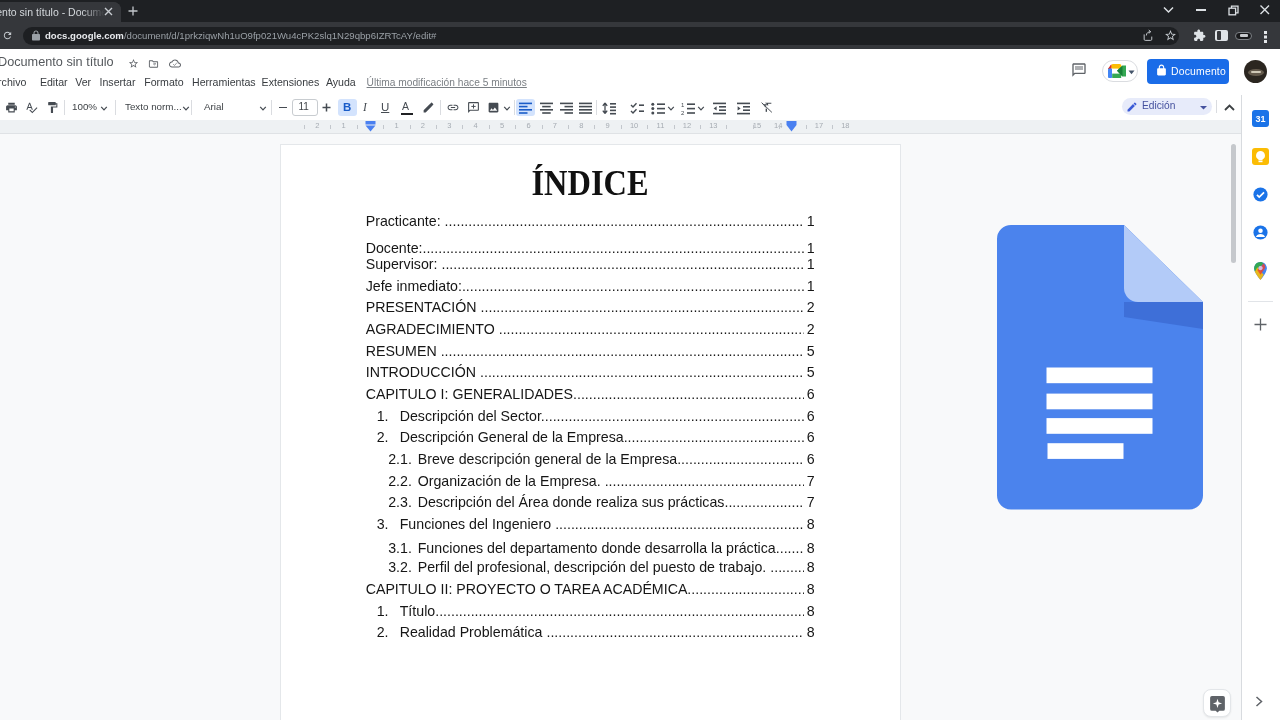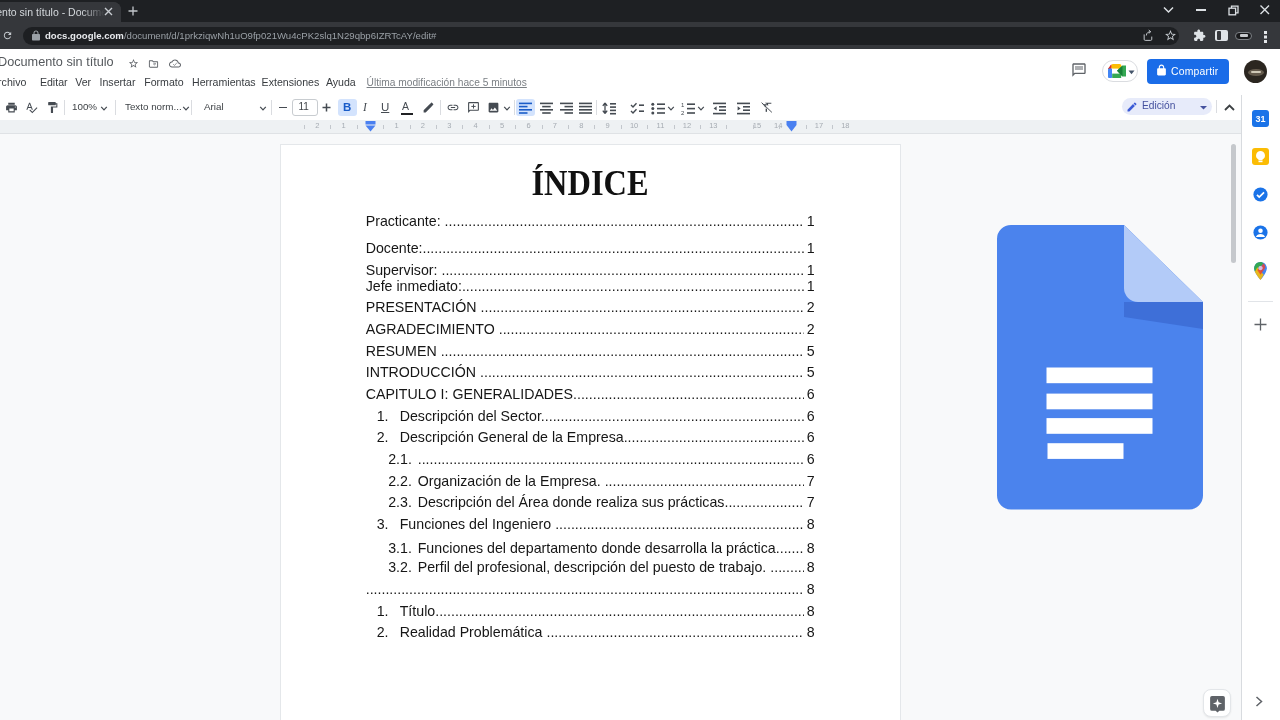--- a/index.html
+++ b/index.html
@@ -95,21 +95,21 @@
     <path d="M9,6.8 L14.5,1.6 L18,1.6 L18,12.4 L14.5,12.4 Z" fill="#34a853"></path>
     <path d="M9,6.8 L14.5,12.4 L14.5,1.6 Z" fill="#188038"></path>
   </svg>
 <svg style="left:1128px;top:69.5px" width="7" height="5">
     <path d="M0.5,0.5 L6.5,0.5 L3.5,4.2 Z" fill="#44546a"></path>
   </svg>
 <div class="abs" style="left:1147px;top:59px;width:82px;height:25px;border-radius:4px;background:#1a6ce8"></div>
 <svg style="left:1157px;top:64px" width="9" height="12" viewBox="0 0 16 22">
     <path d="M14,8 h-1 V6 c0,-2.76 -2.24,-5 -5,-5 S3,3.24 3,6 v2 H2 c-1.1,0 -2,0.9 -2,2 v9 c0,1.1 0.9,2 2,2 h12 c1.1,0 2,-0.9 2,-2 v-9 c0,-1.1 -0.9,-2 -2,-2 z M5,6 c0,-1.66 1.34,-3 3,-3 s3,1.34 3,3 v2 H5 V6 z" fill="#fff"></path>
   </svg>
-<div class="abs" style="left:1171px;top:59px;height:25px;line-height:25px;font-size:10.4px;color:#fff;letter-spacing:0.2px">Compartir</div>
+<div class="abs" style="left:1171px;top:59px;height:25px;line-height:25px;font-size:10.4px;color:#fff;letter-spacing:0.2px">Documento</div>
 <div class="abs" style="left:1244px;top:60px;width:23px;height:23px;border-radius:50%;background:#2b2620;overflow:hidden">
     <div class="abs" style="left:3.5px;top:8.5px;width:16px;height:7px;border-radius:50%;background:#6e6455;opacity:0.85"></div>
     <div class="abs" style="left:6.5px;top:10.5px;width:10px;height:2.5px;background:#cfc8b6;border-radius:1px"></div>
   </div>
 <div class="abs" style="left:0;top:94px;width:1280px;height:26px;background:#fff"></div>
 <svg style="left:5px;top:101px" width="13" height="13" viewBox="0 0 24 24">
     <path d="M19,8 H5 c-1.66,0 -3,1.34 -3,3 v6 h4 v4 h12 v-4 h4 v-6 c0,-1.66 -1.34,-3 -3,-3 z m-3,11 H8 v-5 h8 v5 z m3,-7 c-0.55,0 -1,-0.45 -1,-1 s0.45,-1 1,-1 1,0.45 1,1 -0.45,1 -1,1 z m-1,-9 H6 v4 h12 V3 z" fill="#454b52"></path>
   </svg>
 <svg style="left:25px;top:101px" width="13" height="13" viewBox="0 0 24 24">
     <path d="M12.45,16 h2.09 L9.43,3 H7.57 L2.46,16 h2.09 l1.12,-3 h5.64 l1.14,3 z M6.43,11 L8.5,5.48 10.57,11 H6.43 z M21.59,11.59 l-8.09,8.09 L9.41,15.59 8,17 l5.5,5.5 9.5,-9.5 -1.41,-1.41 z" fill="#454b52"></path>
@@ -310,21 +310,21 @@
       <span class="t">Practicante:</span>
       <span style="flex:none;width:4px"></span>
       <span style="flex:1;overflow:hidden;white-space:nowrap;margin-right:2.5px">......................................................................................................................................................</span>
       <span style="flex:none;min-width:8px;text-align:right">1</span>
     </div>
 <div style="display:flex;align-items:flex-end;height:21.67px;white-space:nowrap">
       <span class="t">Docente:</span>
       <span style="flex:1;overflow:hidden;white-space:nowrap;margin-right:2.5px">......................................................................................................................................................</span>
       <span style="flex:none;min-width:8px;text-align:right">1</span>
     </div>
-<div style="display:flex;align-items:flex-end;height:21.67px;white-space:nowrap">
+<div style="display:flex;align-items:flex-start;height:21.67px;white-space:nowrap">
       <span class="t">Supervisor:</span>
       <span style="flex:none;width:4px"></span>
       <span style="flex:1;overflow:hidden;white-space:nowrap;margin-right:2.5px">......................................................................................................................................................</span>
       <span style="flex:none;min-width:8px;text-align:right">1</span>
     </div>
 <div style="display:flex;align-items:baseline;height:21.67px;white-space:nowrap">
       <span class="t">Jefe inmediato:</span>
       <span style="flex:1;overflow:hidden;white-space:nowrap;margin-right:2.5px">......................................................................................................................................................</span>
       <span style="flex:none;min-width:8px;text-align:right">1</span>
     </div>
@@ -364,20 +364,21 @@
       <span style="flex:none;min-width:8px;text-align:right">6</span>
     </div>
 <div style="display:flex;align-items:baseline;height:21.67px;white-space:nowrap">
       <span style="display:inline-block;margin-left:11px;width:23px;flex:none">2.</span>
       <span class="t">Descripción General de la Empresa.</span>
       <span style="flex:1;overflow:hidden;white-space:nowrap;margin-right:2.5px">......................................................................................................................................................</span>
       <span style="flex:none;min-width:8px;text-align:right">6</span>
     </div>
 <div style="display:flex;align-items:baseline;height:21.67px;white-space:nowrap">
       <span style="display:inline-block;margin-left:22.5px;width:29.5px;flex:none">2.1.</span>
+      <span class="t">Breve descripción general de la Empresa.</span>
       <span style="flex:1;overflow:hidden;white-space:nowrap;margin-right:2.5px">......................................................................................................................................................</span>
       <span style="flex:none;min-width:8px;text-align:right">6</span>
     </div>
 <div style="display:flex;align-items:baseline;height:21.67px;white-space:nowrap">
       <span style="display:inline-block;margin-left:22.5px;width:29.5px;flex:none">2.2.</span>
       <span class="t">Organización de la Empresa.</span>
       <span style="flex:none;width:4px"></span>
       <span style="flex:1;overflow:hidden;white-space:nowrap;margin-right:2.5px">......................................................................................................................................................</span>
       <span style="flex:none;min-width:8px;text-align:right">7</span>
     </div>
@@ -401,20 +402,21 @@
       <span style="flex:none;min-width:8px;text-align:right">8</span>
     </div>
 <div style="display:flex;align-items:baseline;height:21.67px;white-space:nowrap">
       <span style="display:inline-block;margin-left:22.5px;width:29.5px;flex:none">3.2.</span>
       <span class="t">Perfil del profesional, descripción del puesto de trabajo.</span>
       <span style="flex:none;width:4px"></span>
       <span style="flex:1;overflow:hidden;white-space:nowrap;margin-right:2.5px">......................................................................................................................................................</span>
       <span style="flex:none;min-width:8px;text-align:right">8</span>
     </div>
 <div style="display:flex;align-items:baseline;height:21.67px;white-space:nowrap">
+      <span class="t">CAPITULO II: PROYECTO O TAREA ACADÉMICA</span>
       <span style="flex:1;overflow:hidden;white-space:nowrap;margin-right:2.5px">......................................................................................................................................................</span>
       <span style="flex:none;min-width:8px;text-align:right">8</span>
     </div>
 <div style="display:flex;align-items:baseline;height:21.67px;white-space:nowrap">
       <span style="display:inline-block;margin-left:11px;width:23px;flex:none">1.</span>
       <span class="t">Título.</span>
       <span style="flex:1;overflow:hidden;white-space:nowrap;margin-right:2.5px">......................................................................................................................................................</span>
       <span style="flex:none;min-width:8px;text-align:right">8</span>
     </div>
 <div style="display:flex;align-items:baseline;height:21.67px;white-space:nowrap">

